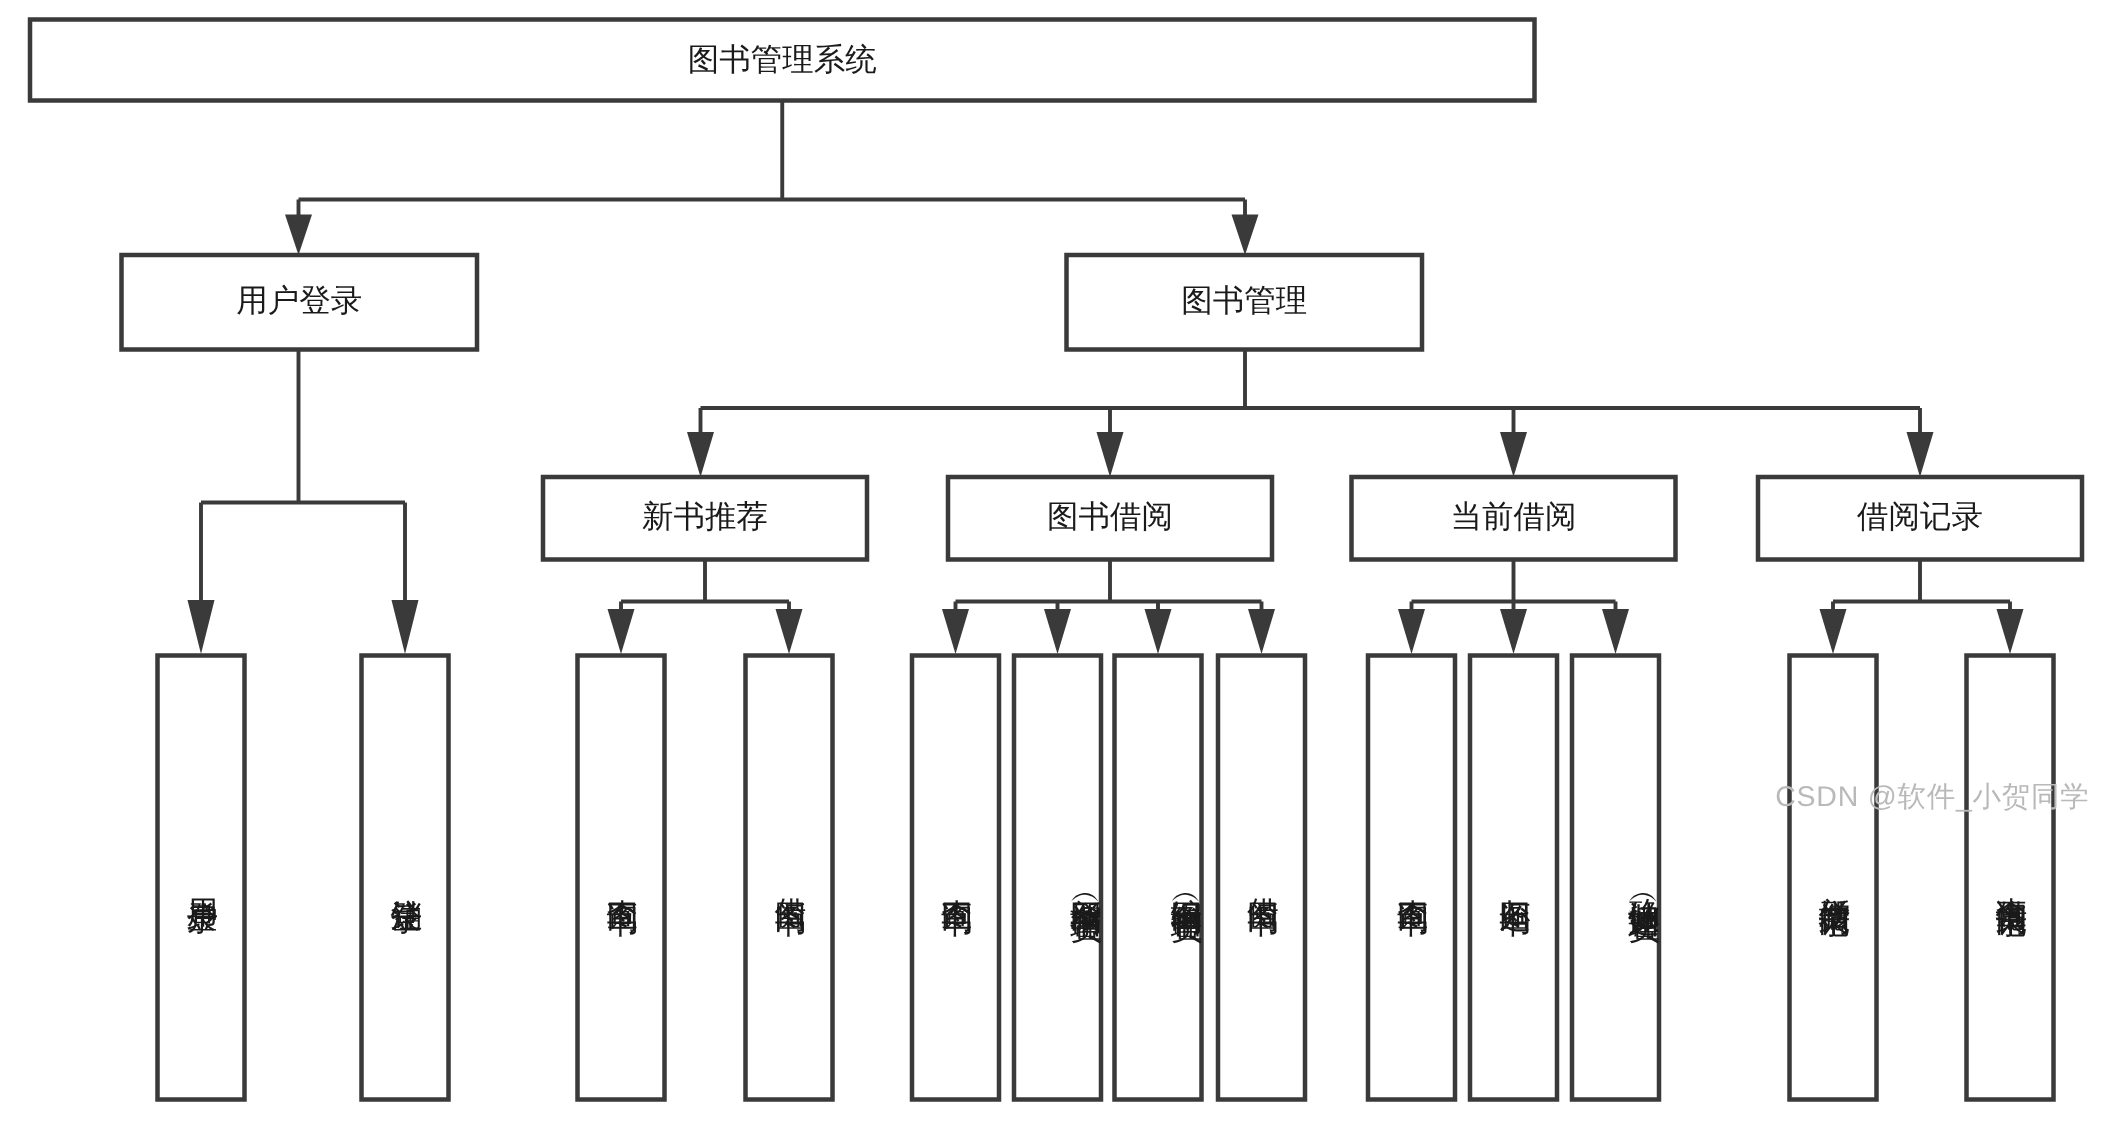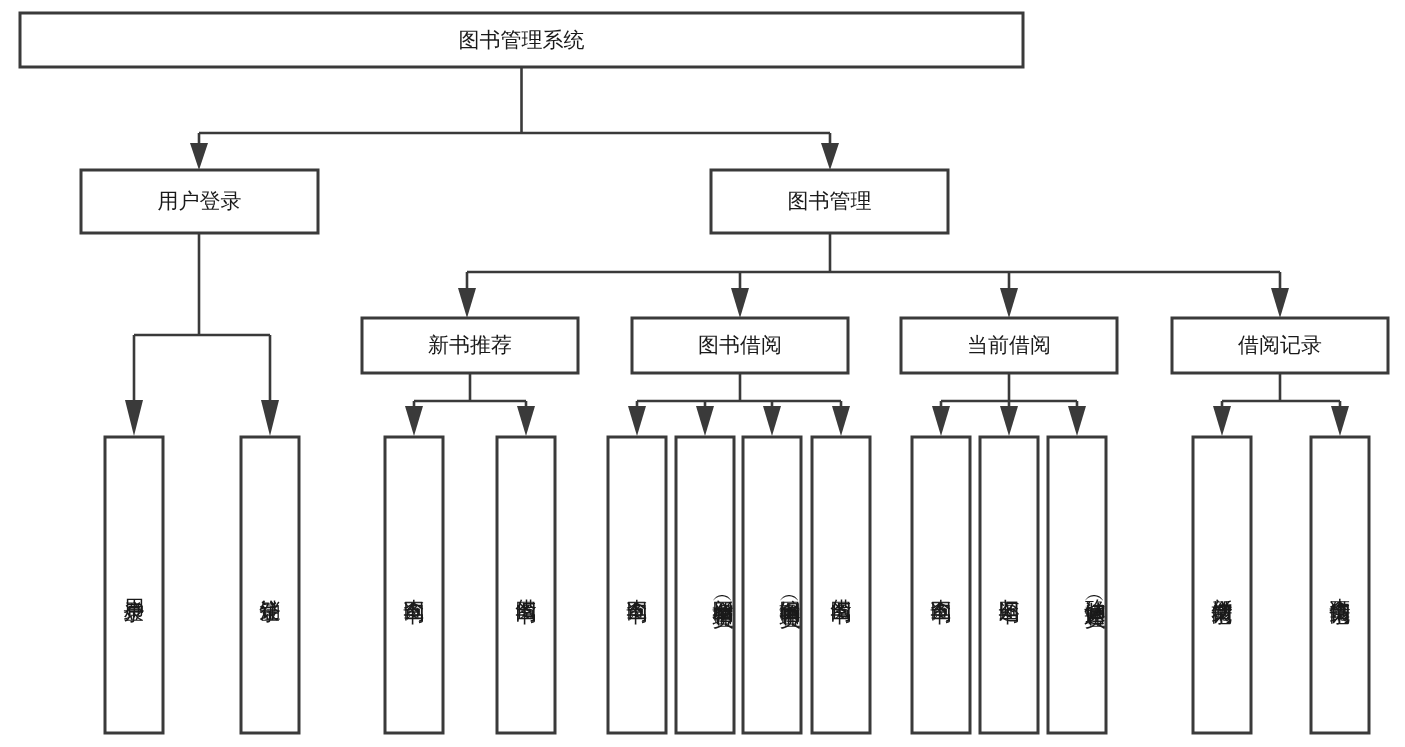--- a/index.html
+++ b/index.html
@@ -202,13 +202,14 @@
   <div class="leaf-label" style="left:743px; top:437px; width:58px; height:296px; align-items:flex-start; padding-top:8px; box-sizing:border-box;">编辑图书（管理员）</div>
   <div class="leaf-label" style="left:812px; top:437px; width:58px; height:296px;">借阅图书</div>
 
   <div class="leaf-label" style="left:912px; top:437px; width:58px; height:296px;">查询图书</div>
   <div class="leaf-label" style="left:980px; top:437px; width:58px; height:296px;">归还图书</div>
   <div class="leaf-label" style="left:1048px; top:437px; width:58px; height:296px; align-items:flex-start; padding-top:8px; box-sizing:border-box;">确认归还（管理员）</div>
 
   <div class="leaf-label" style="left:1193px; top:437px; width:58px; height:296px;">新增借阅记录</div>
   <div class="leaf-label" style="left:1311px; top:437px; width:58px; height:296px;">查询借阅记录</div>
 
+  <div id="watermark">CSDN @软件_小贺同学</div>
 </div>
 
 </body></html>

